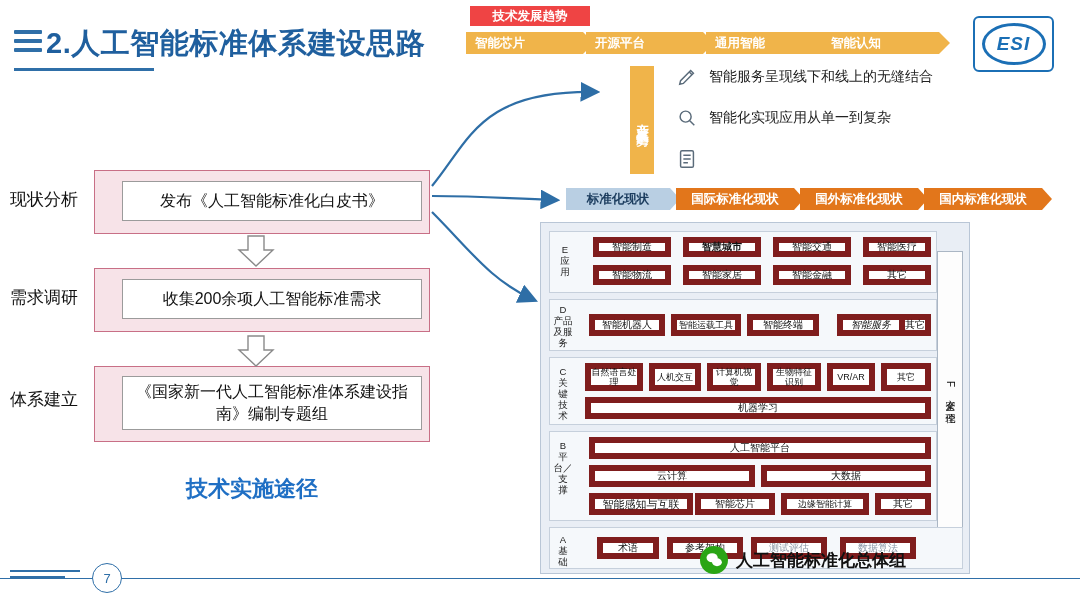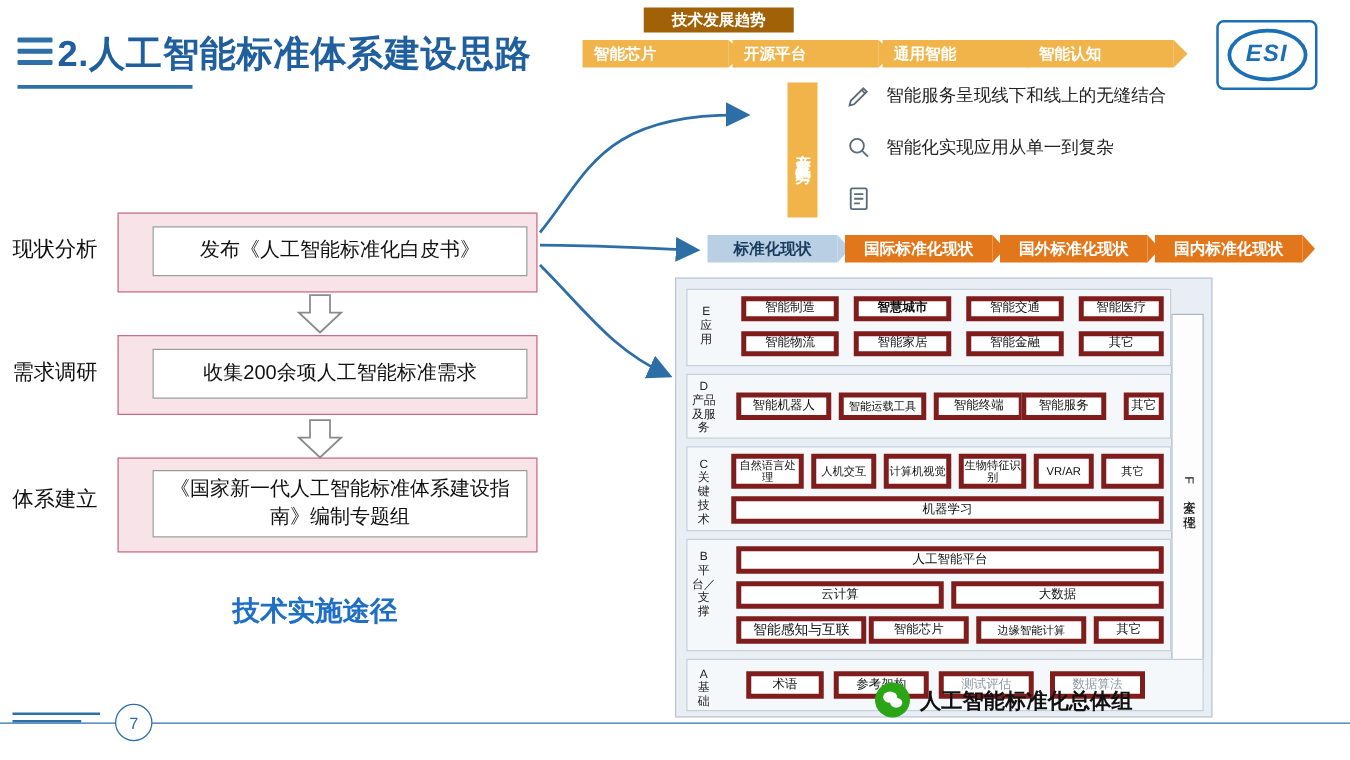--- a/index.html
+++ b/index.html
@@ -16,21 +16,21 @@
   #title-underline{left:14px;top:68px;width:140px;height:3px;background:#2f6fa8;}
 
   
   #esi-logo{left:973px;top:16px;width:77px;height:52px;border:2px solid #1b6fb5;border-radius:6px;background:#fff;display:flex;align-items:center;justify-content:center;}
   #esi-logo .esi-ring{width:58px;height:36px;border:3px solid #1b6fb5;border-radius:50%;display:flex;align-items:center;justify-content:center;color:#1b6fb5;font-size:19px;font-weight:bold;font-style:italic;letter-spacing:1px;}
 
   
   .chev{position:absolute;height:22px;display:flex;align-items:center;padding-left:9px;padding-right:16px;color:#ffffff;font-size:12.5px;font-weight:bold;white-space:nowrap;}
   .chev:after{content:"";position:absolute;right:-11px;top:0;width:0;height:0;border-top:11px solid transparent;border-bottom:11px solid transparent;}
 
-  #tech-trend-label{left:470px;top:6px;height:20px;background:#a16207;color:#fff;font-size:12.5px;font-weight:bold;display:flex;align-items:center;justify-content:center;width:120px;margin-left:45px;}
+  #tech-trend-label{left:470px;top:6px;height:20px;background:#ef4444;color:#fff;font-size:12.5px;font-weight:bold;display:flex;align-items:center;justify-content:center;width:120px;}
 
   
   #industry-label{left:630px;top:66px;width:24px;height:108px;background:#f0b44a;color:#fff;font-size:12.5px;font-weight:bold;display:flex;align-items:center;justify-content:center;writing-mode:vertical-rl;letter-spacing:2px;}
 
   .trend-row{position:absolute;display:flex;align-items:center;gap:9px;font-size:14px;color:#222;white-space:nowrap;}
   .trend-ico{width:26px;height:26px;display:flex;align-items:center;justify-content:center;color:#5a6b7a;}
 
   
   .sband{position:absolute;height:22px;display:flex;align-items:center;justify-content:center;color:#fff;font-size:12.5px;font-weight:bold;white-space:nowrap;}
   .sband:after{content:"";position:absolute;right:-10px;top:0;width:0;height:0;border-top:11px solid transparent;border-bottom:11px solid transparent;}
@@ -38,21 +38,21 @@
   
   .flow-label{position:absolute;font-size:17px;color:#111;white-space:nowrap;}
   .flow-box{position:absolute;background:#f7e3e8;border:1px solid #c86f86;}
   .flow-inner{position:absolute;background:#ffffff;border:1px solid #9b9b9b;display:flex;align-items:center;justify-content:center;text-align:center;font-size:16px;color:#111;line-height:1.35;padding:0 6px;box-sizing:border-box;}
   #tech-path{position:absolute;left:186px;top:474px;font-size:22px;font-weight:bold;color:#1f6fc4;white-space:nowrap;}
 
   
   #framework{position:absolute;left:540px;top:222px;width:430px;height:352px;background:#e9eef5;border:1px solid #b9c6d6;box-sizing:border-box;}
   .fw-row{position:absolute;background:#f5f8fb;border:1px solid #c6d0dc;box-sizing:border-box;}
   .fw-side{position:absolute;font-size:9.5px;color:#222;line-height:1.15;text-align:center;width:20px;}
-  .cell{position:absolute;background:#ffffff;border:4px solid #7f1d1d;box-sizing:border-box;display:flex;align-items:center;justify-content:center;font-size:10px;color:#111;text-align:center;line-height:1.15;}
+  .cell{position:absolute;background:#ffffff;border:6px solid #7f1d1d;box-sizing:border-box;display:flex;align-items:center;justify-content:center;font-size:10px;color:#111;text-align:center;line-height:1.15;}
   #fw-f{position:absolute;right:6px;top:28px;width:26px;height:286px;background:#fdfdfd;border:1px solid #aab6c4;box-sizing:border-box;display:flex;align-items:center;justify-content:center;}
   #fw-f span{writing-mode:vertical-rl;font-size:10px;color:#111;letter-spacing:1px;}
 
   
   #footer-line{left:0;top:578px;width:1080px;height:1px;background:#2f6fa8;}
   #page-num{left:92px;top:563px;width:28px;height:28px;border:1px solid #2f6fa8;border-radius:50%;display:flex;align-items:center;justify-content:center;color:#2f6fa8;font-size:13px;background:#fff;}
   #footer-left-bars{left:10px;top:570px;width:70px;height:16px;}
   #footer-left-bars div{height:2px;background:#2f6fa8;margin-bottom:4px;}
   #wechat{position:absolute;left:700px;top:546px;display:flex;align-items:center;gap:8px;}
   #wechat-badge{width:28px;height:28px;border-radius:50%;background:#2aa515;display:flex;align-items:center;justify-content:center;}
@@ -169,21 +169,21 @@
   <div class="cell" style="left:52px;top:42px;width:78px;height:20px;">智能物流</div>
   <div class="cell" style="left:142px;top:42px;width:78px;height:20px;">智能家居</div>
   <div class="cell" style="left:232px;top:42px;width:78px;height:20px;">智能金融</div>
   <div class="cell" style="left:322px;top:42px;width:68px;height:20px;">其它</div>
 
   <div class="fw-row" style="left:8px;top:76px;width:388px;height:52px;"></div>
   <div class="fw-side" style="left:12px;top:82px;">D<br>产品<br>及服<br>务</div>
   <div class="cell" style="left:48px;top:91px;width:76px;height:22px;">智能机器人</div>
   <div class="cell" style="left:130px;top:91px;width:70px;height:22px;font-size:9px;">智能运载工具</div>
   <div class="cell" style="left:206px;top:91px;width:72px;height:22px;">智能终端</div>
-  <div class="cell" style="left:276px;top:91px;width:68px;height:22px;">智能服务</div>
+  <div class="cell" style="left:296px;top:91px;width:68px;height:22px;font-style:italic;">智能服务</div>
   <div class="cell" style="left:358px;top:91px;width:32px;height:22px;">其它</div>
 
   <div class="fw-row" style="left:8px;top:134px;width:388px;height:68px;"></div>
   <div class="fw-side" style="left:12px;top:144px;">C<br>关<br>键<br>技<br>术</div>
   <div class="cell" style="left:44px;top:140px;width:58px;height:28px;font-size:9px;">自然语言处理</div>
   <div class="cell" style="left:108px;top:140px;width:52px;height:28px;font-size:9px;">人机交互</div>
   <div class="cell" style="left:166px;top:140px;width:54px;height:28px;font-size:9px;">计算机视觉</div>
   <div class="cell" style="left:226px;top:140px;width:54px;height:28px;font-size:9px;">生物特征识别</div>
   <div class="cell" style="left:286px;top:140px;width:48px;height:28px;font-size:9px;">VR/AR</div>
   <div class="cell" style="left:340px;top:140px;width:50px;height:28px;font-size:9px;">其它</div>

